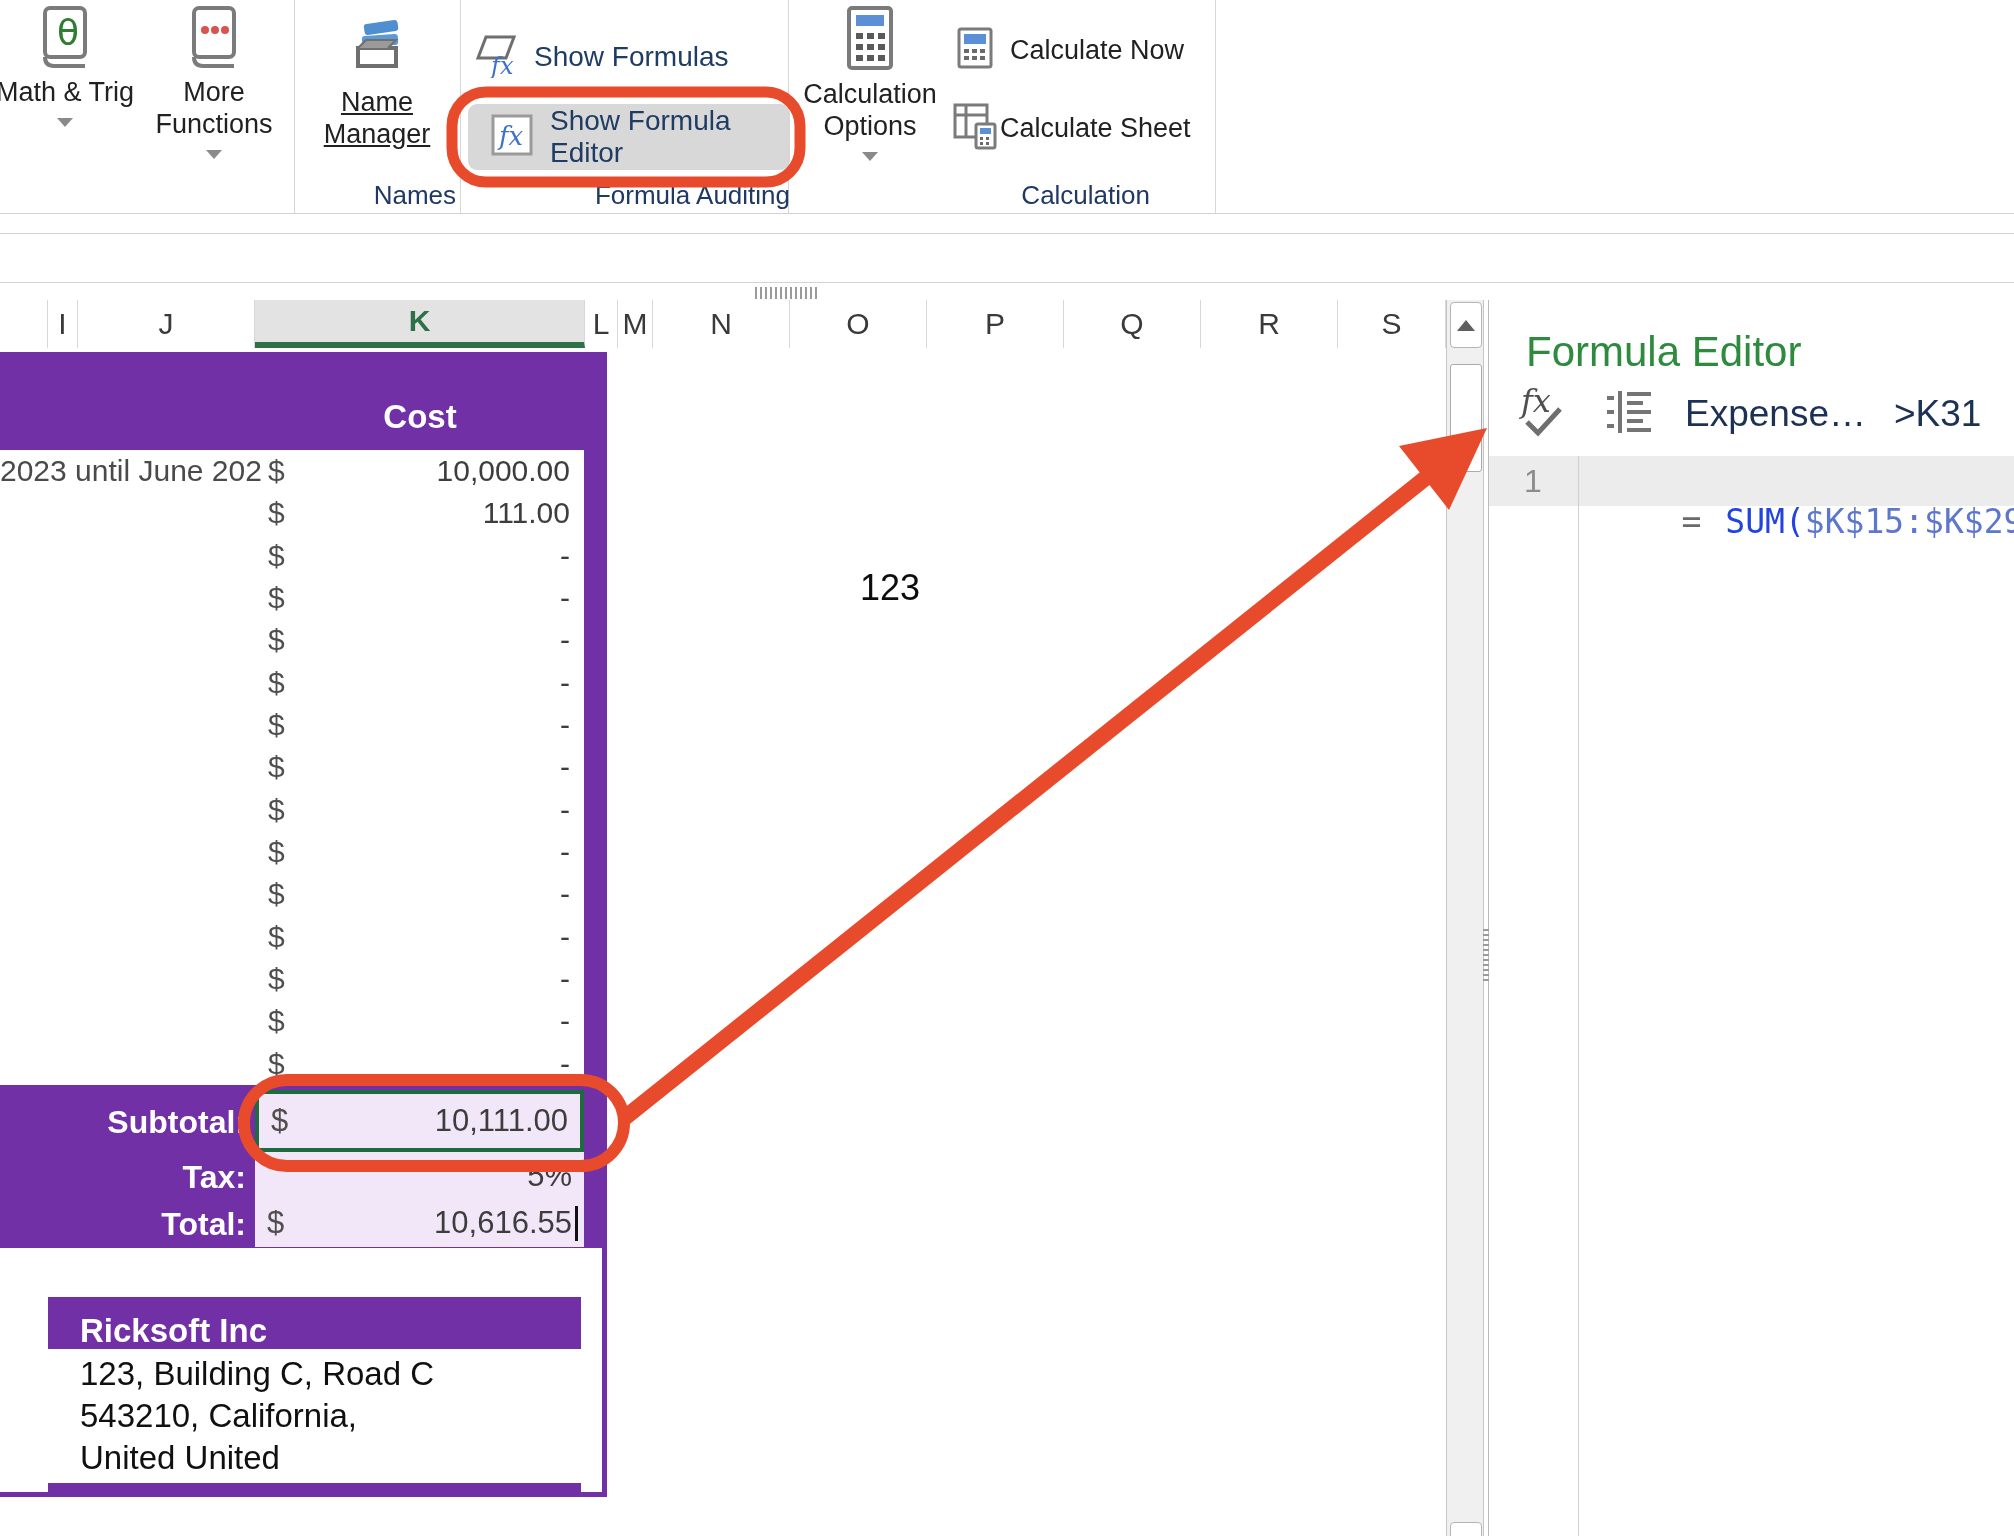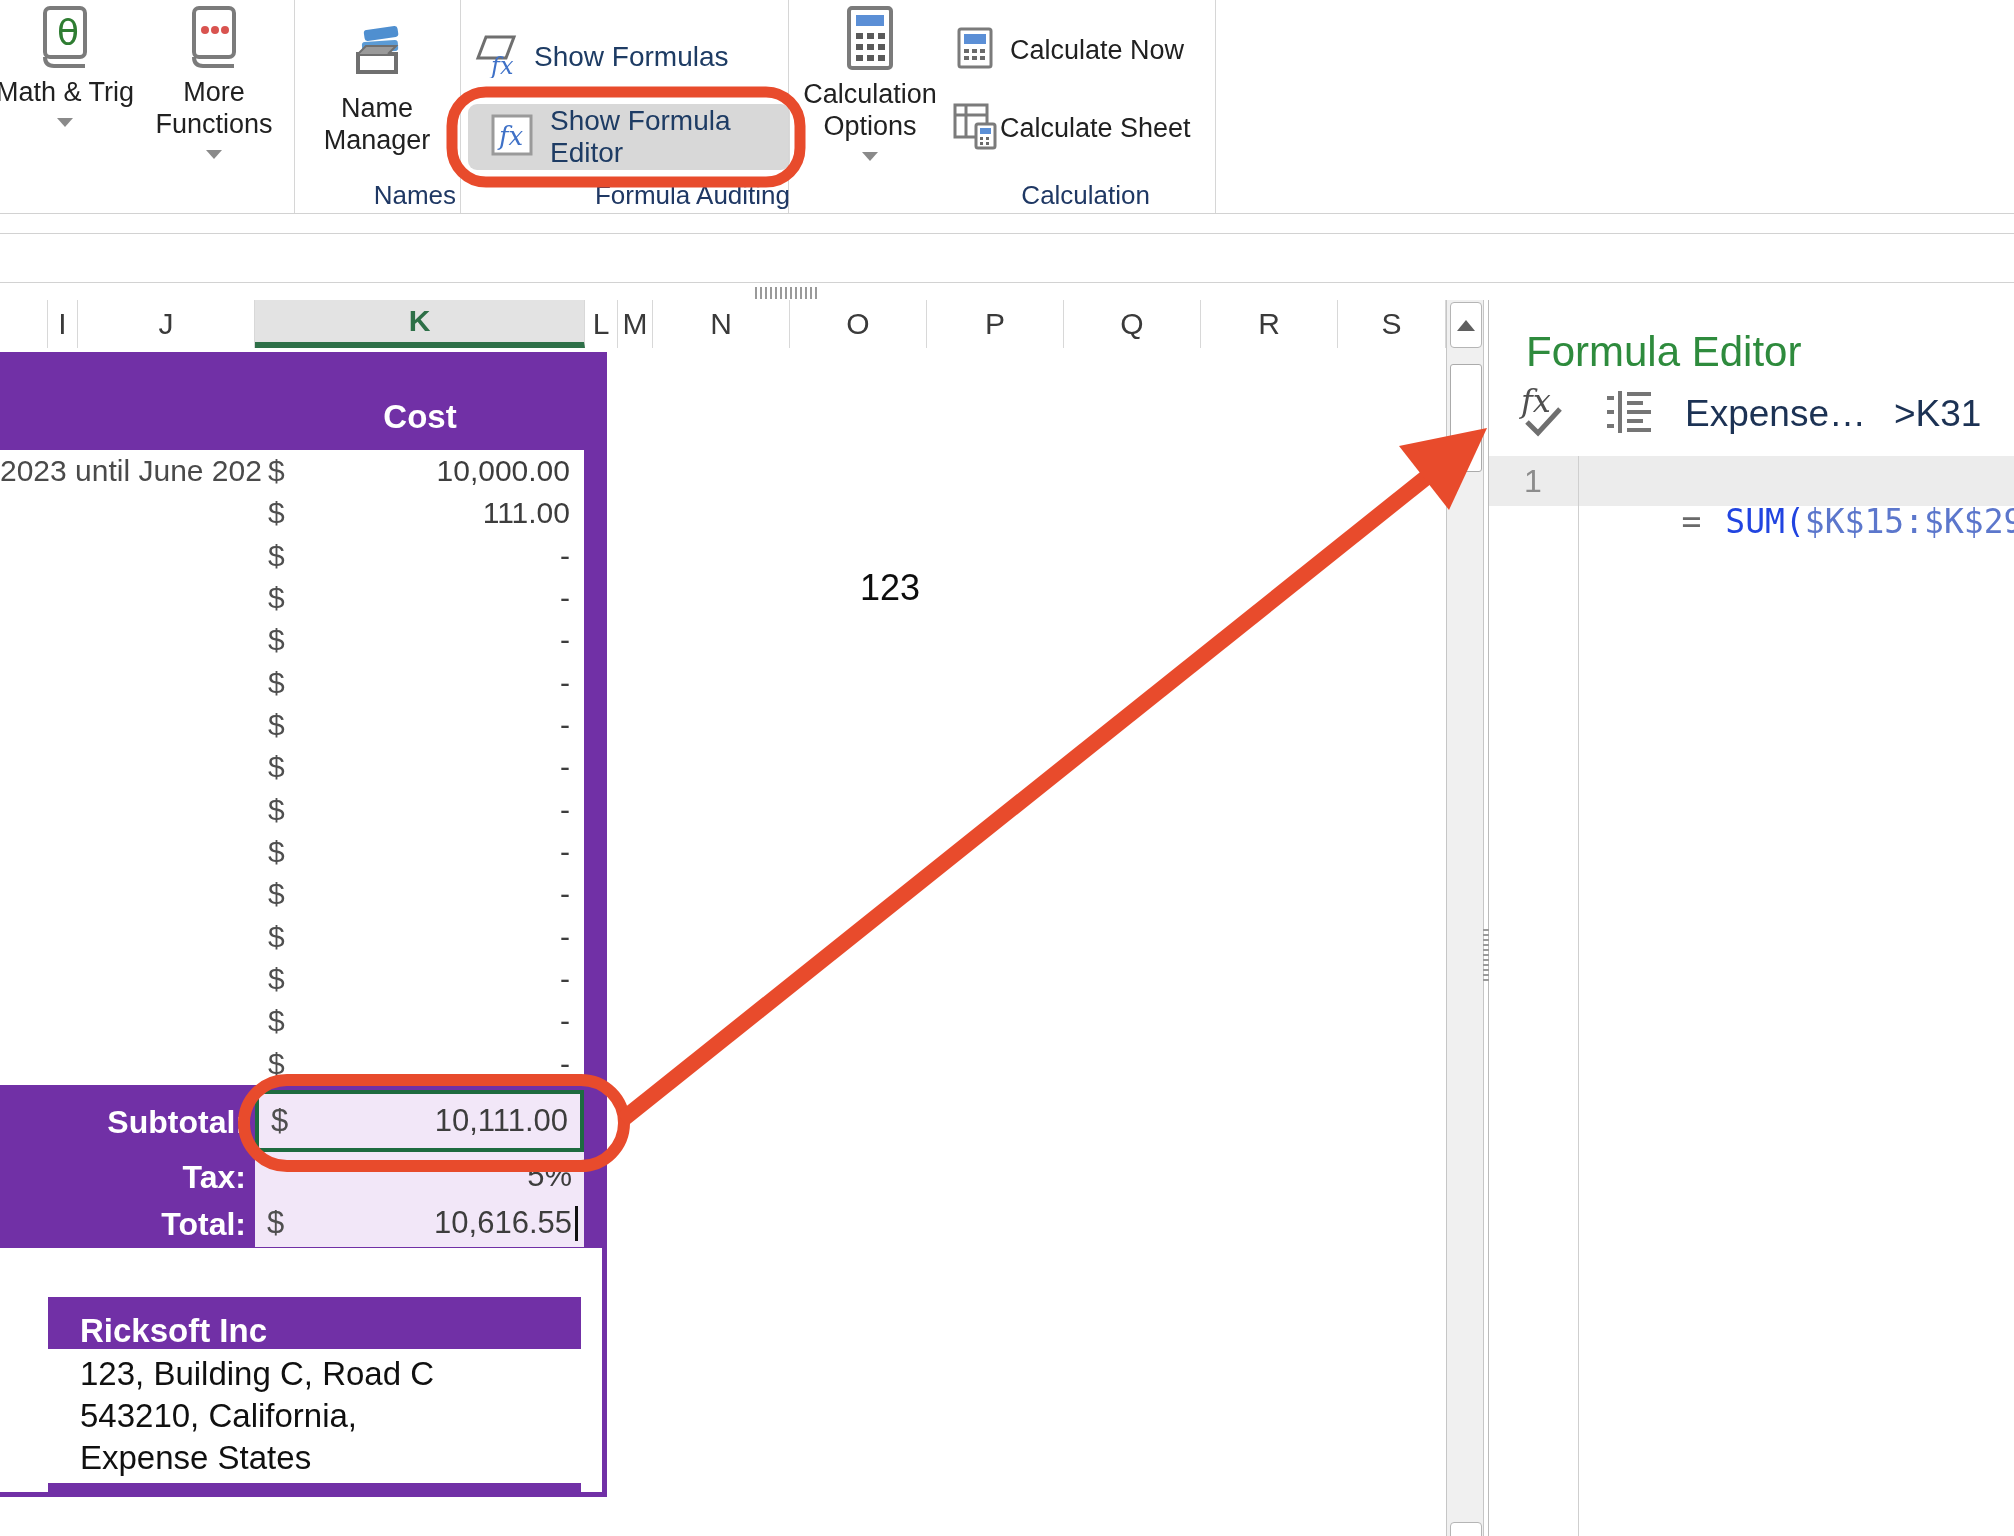--- a/index.html
+++ b/index.html
@@ -82,21 +82,21 @@
           <path d="M9 53 q0 9 9 9 h31" fill="none" stroke="#7b7b7b" stroke-width="4"></path>
           <circle cx="20" cy="26" r="4" fill="#d9534f"></circle>
             <circle cx="30" cy="26" r="4" fill="#d9534f"></circle>
             <circle cx="40" cy="26" r="4" fill="#d9534f"></circle>
         </svg>
       </div>
       <div class="rb-label">More Functions</div>
       <div class="caret" style="margin:10px auto 0;"></div>
     </div>
 
-    <div class="abs" style="left:312px;top:20px;width:130px;text-align:center;">
+    <div class="abs" style="left:312px;top:14px;width:130px;text-align:center;text-decoration:underline;">
       <div style="display:inline-block;">
         <svg width="62" height="68" viewBox="0 0 62 68">
           <rect x="18" y="8" width="34" height="11" rx="3" fill="#4f8fd0" transform="rotate(-8 35 13)"></rect>
           <rect x="16" y="21" width="36" height="11" rx="3" fill="#5b9bd5" transform="rotate(-4 34 26)"></rect>
           <path d="M12 34 h38 v18 h-38 z" fill="#fff" stroke="#6f6f6f" stroke-width="4"></path>
           <path d="M12 34 l8 -8 h30 l-8 8" fill="#9a9a9a" stroke="#6f6f6f" stroke-width="2"></path>
         </svg>
       </div>
       <div class="rb-label">Name Manager</div>
     </div>
@@ -315,21 +315,21 @@
     <div class="abs sum-cell" style="top:850px;height:48px;">
       <span class="sum-cur">$</span>
       <span class="sum-val">10,616.55</span>
     </div>
     <div class="abs" style="left:575px;top:857px;width:3px;height:35px;background:#111;"></div>
 
     <div class="abs purple" style="left:48px;top:948px;width:533px;height:52px;"></div>
     <div class="abs" style="left:80px;top:948px;height:68px;display:flex;align-items:center;color:#fff;font-weight:bold;font-size:33px;">Ricksoft Inc</div>
     <div class="abs" style="left:80px;top:1006px;font-size:33px;color:#101010;">123, Building C, Road C</div>
     <div class="abs" style="left:80px;top:1048px;font-size:33px;color:#101010;">543210, California,</div>
-    <div class="abs" style="left:80px;top:1090px;font-size:33px;color:#101010;">Expense States</div>
+    <div class="abs" style="left:80px;top:1090px;font-size:33px;color:#101010;">United United</div>
     <div class="abs purple" style="left:48px;top:1134px;width:533px;height:9px;"></div>
 
     <div class="abs purple" style="left:602px;top:3px;width:5px;height:1145px;"></div>
     <div class="abs purple" style="left:0;top:1143px;width:607px;height:5px;"></div>
 
     <div class="abs" style="left:860px;top:218px;font-size:36px;color:#0d0d0d;">123</div>
   </div>
 
   <div class="abs" style="left:1446px;top:300px;width:38px;height:1236px;background:#f0f0f0;box-sizing:border-box;
               border-left:1px solid #c6c6c6;border-right:1px solid #c6c6c6;">

